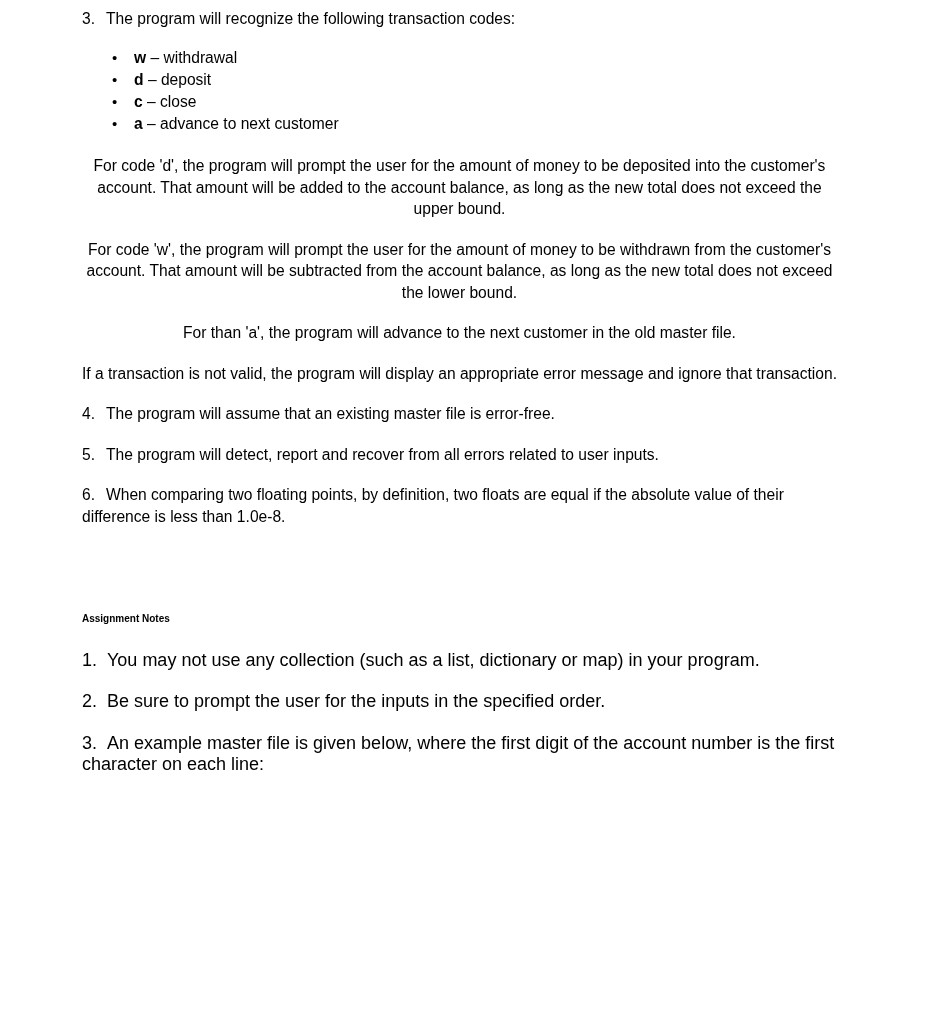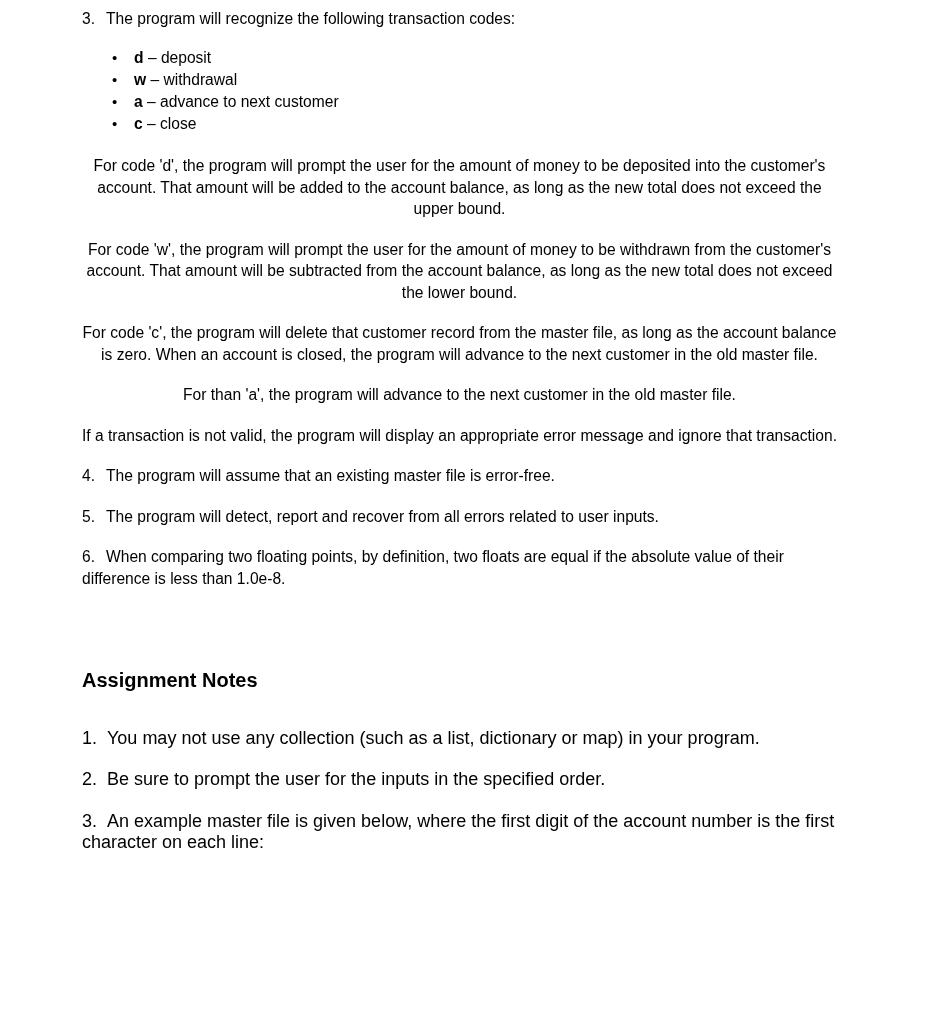--- a/index.html
+++ b/index.html
@@ -58,24 +58,24 @@
     top: 0;
     font-size: 15px;
   }
   ul.codes li b {
     font-weight: bold;
   }
   .spacer {
     height: 62px;
   }
   h2.section-title {
-    font-size: 20px;
+    font-size: 10px;
     font-weight: bold;
     line-height: 21.5px;
-    margin: 0 0 36px 0;
+    margin: 0 0 20px 0;
   }
   .note {
     font-size: 18px;
     line-height: 21.5px;
     margin: 0 0 20px 0;
   }
   .note .num {
     display: inline-block;
     width: 25px;
   }
@@ -92,29 +92,28 @@
 </head>
 <body>
 
 <div class="page">
 
   <div class="numbered intro">
     <span class="num">3.</span><span>The program will recognize the following transaction codes:</span>
   </div>
 
   <ul class="codes">
+    <li><b>w</b> <span>– withdrawal</span></li>
     <li><b>d</b> <span>– deposit</span></li>
-    <li><b>w</b> <span>– withdrawal</span></li>
+    <li><b>c</b> <span>– close</span></li>
     <li><b>a</b> <span>– advance to next customer</span></li>
-    <li><b>c</b> <span>– close</span></li>
   </ul>
 
   <p class="para">For code 'd', the program will prompt the user for the amount of money to be deposited into the customer's account.  That amount will be added to the account balance, as long as the new total does not exceed the upper bound.</p>
   <p class="para">For code 'w', the program will prompt the user for the amount of money to be withdrawn from the customer's account.  That amount will be subtracted from the account balance, as long as the new total does not exceed the lower bound.</p>
-  <p class="para">For code 'c', the program will delete that customer record from the master file, as long as the account balance is zero.  When an account is closed, the program will advance to the next customer in the old master file.</p>
   <p class="para">For than 'a', the program will advance to the next customer in the old master file.</p>
   <p class="para">If a transaction is not valid, the program will display an appropriate error message and ignore that transaction.</p>
 
   <div class="numbered">
     <span class="num">4.</span><span>The program will assume that an existing master file is error-free.</span>
   </div>
 
   <div class="numbered">
     <span class="num">5.</span><span>The program will detect, report and recover from all errors related to user inputs.</span>
   </div>

